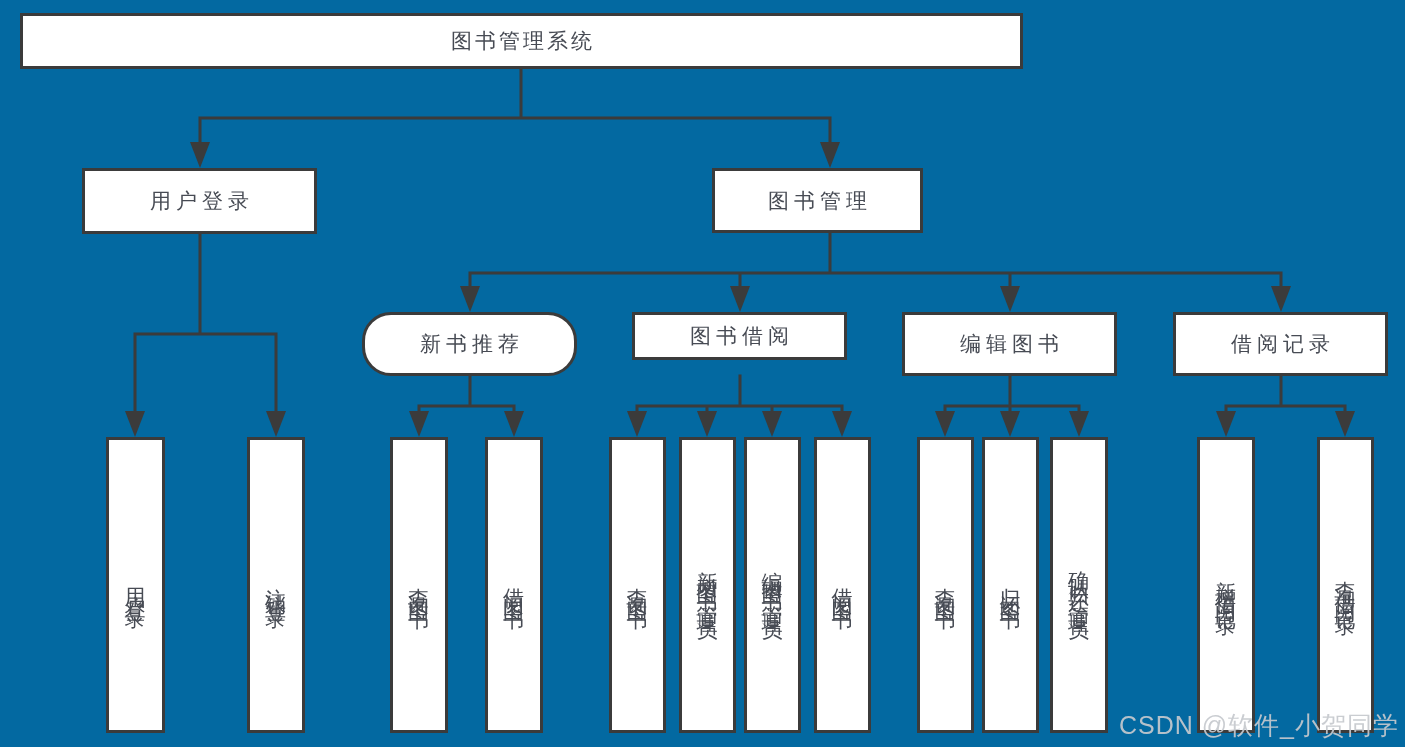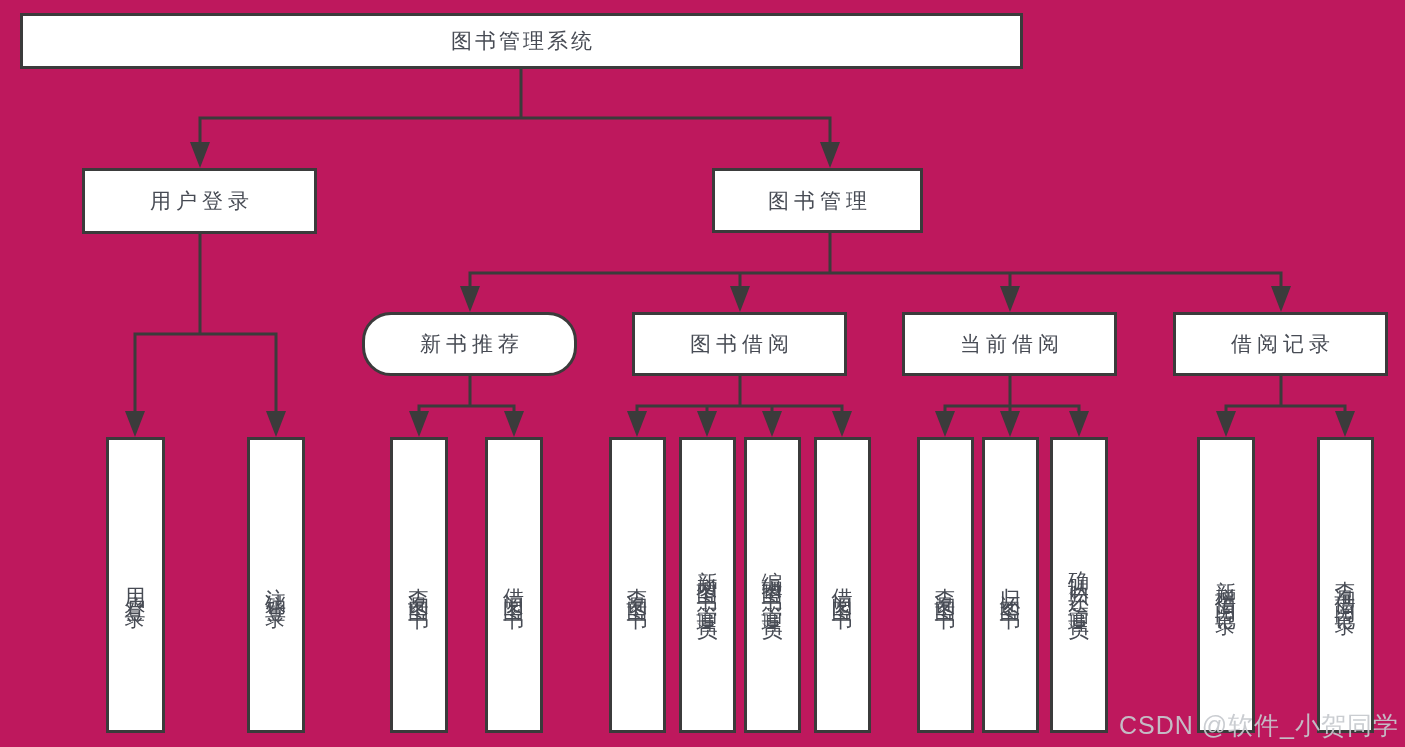--- a/index.html
+++ b/index.html
@@ -1,21 +1,21 @@
 <!DOCTYPE html>
 <html><head>
 <meta charset="utf-8">
 <style>
   * { margin: 0; padding: 0; box-sizing: border-box; }
   html, body { background: #ffffff; }
   .canvas {
     position: relative;
     width: 1405px;
     height: 747px;
-    background: #be185d;
+    background: #0369a1;
     overflow: hidden;
     font-family: "Liberation Sans", "DejaVu Sans", sans-serif;
     text-align: right;
   }
   .wires { position: absolute; left: 0; top: 0; width: 1405px; height: 747px; }
   .node {
     position: absolute;
     border: 3px solid #3b3b3b;
     background: #ffffff;
     display: flex;
@@ -105,25 +105,25 @@
   <div class="node" style="left:82px; top:168px; width:235px; height:66px;">
     <span class="hlabel">用户登录</span>
   </div>
   <div class="node" style="left:712px; top:168px; width:211px; height:65px;">
     <span class="hlabel">图书管理</span>
   </div>
 
   <div class="node" style="left:362px; top:312px; width:215px; height:64px;border-radius:29px;">
     <span class="hlabel">新书推荐</span>
   </div>
-  <div class="node" style="left:632px; top:312px; width:215px; height:64px;">
+  <div class="node" style="left:632px; top:312px; width:215px; height:48px;">
     <span class="hlabel">图书借阅</span>
   </div>
   <div class="node" style="left:902px; top:312px; width:215px; height:64px;">
-    <span class="hlabel">当前借阅</span>
+    <span class="hlabel">编辑图书</span>
   </div>
   <div class="node" style="left:1173px; top:312px; width:215px; height:64px;">
     <span class="hlabel">借阅记录</span>
   </div>
 
   <div class="node vbox" style="left:106px; top:437px; width:59px; height:296px;">
     <span class="vlabel">用户登录</span>
   </div>
   <div class="node vbox" style="left:247px; top:437px; width:58px; height:296px;">
     <span class="vlabel">注销登录</span>

